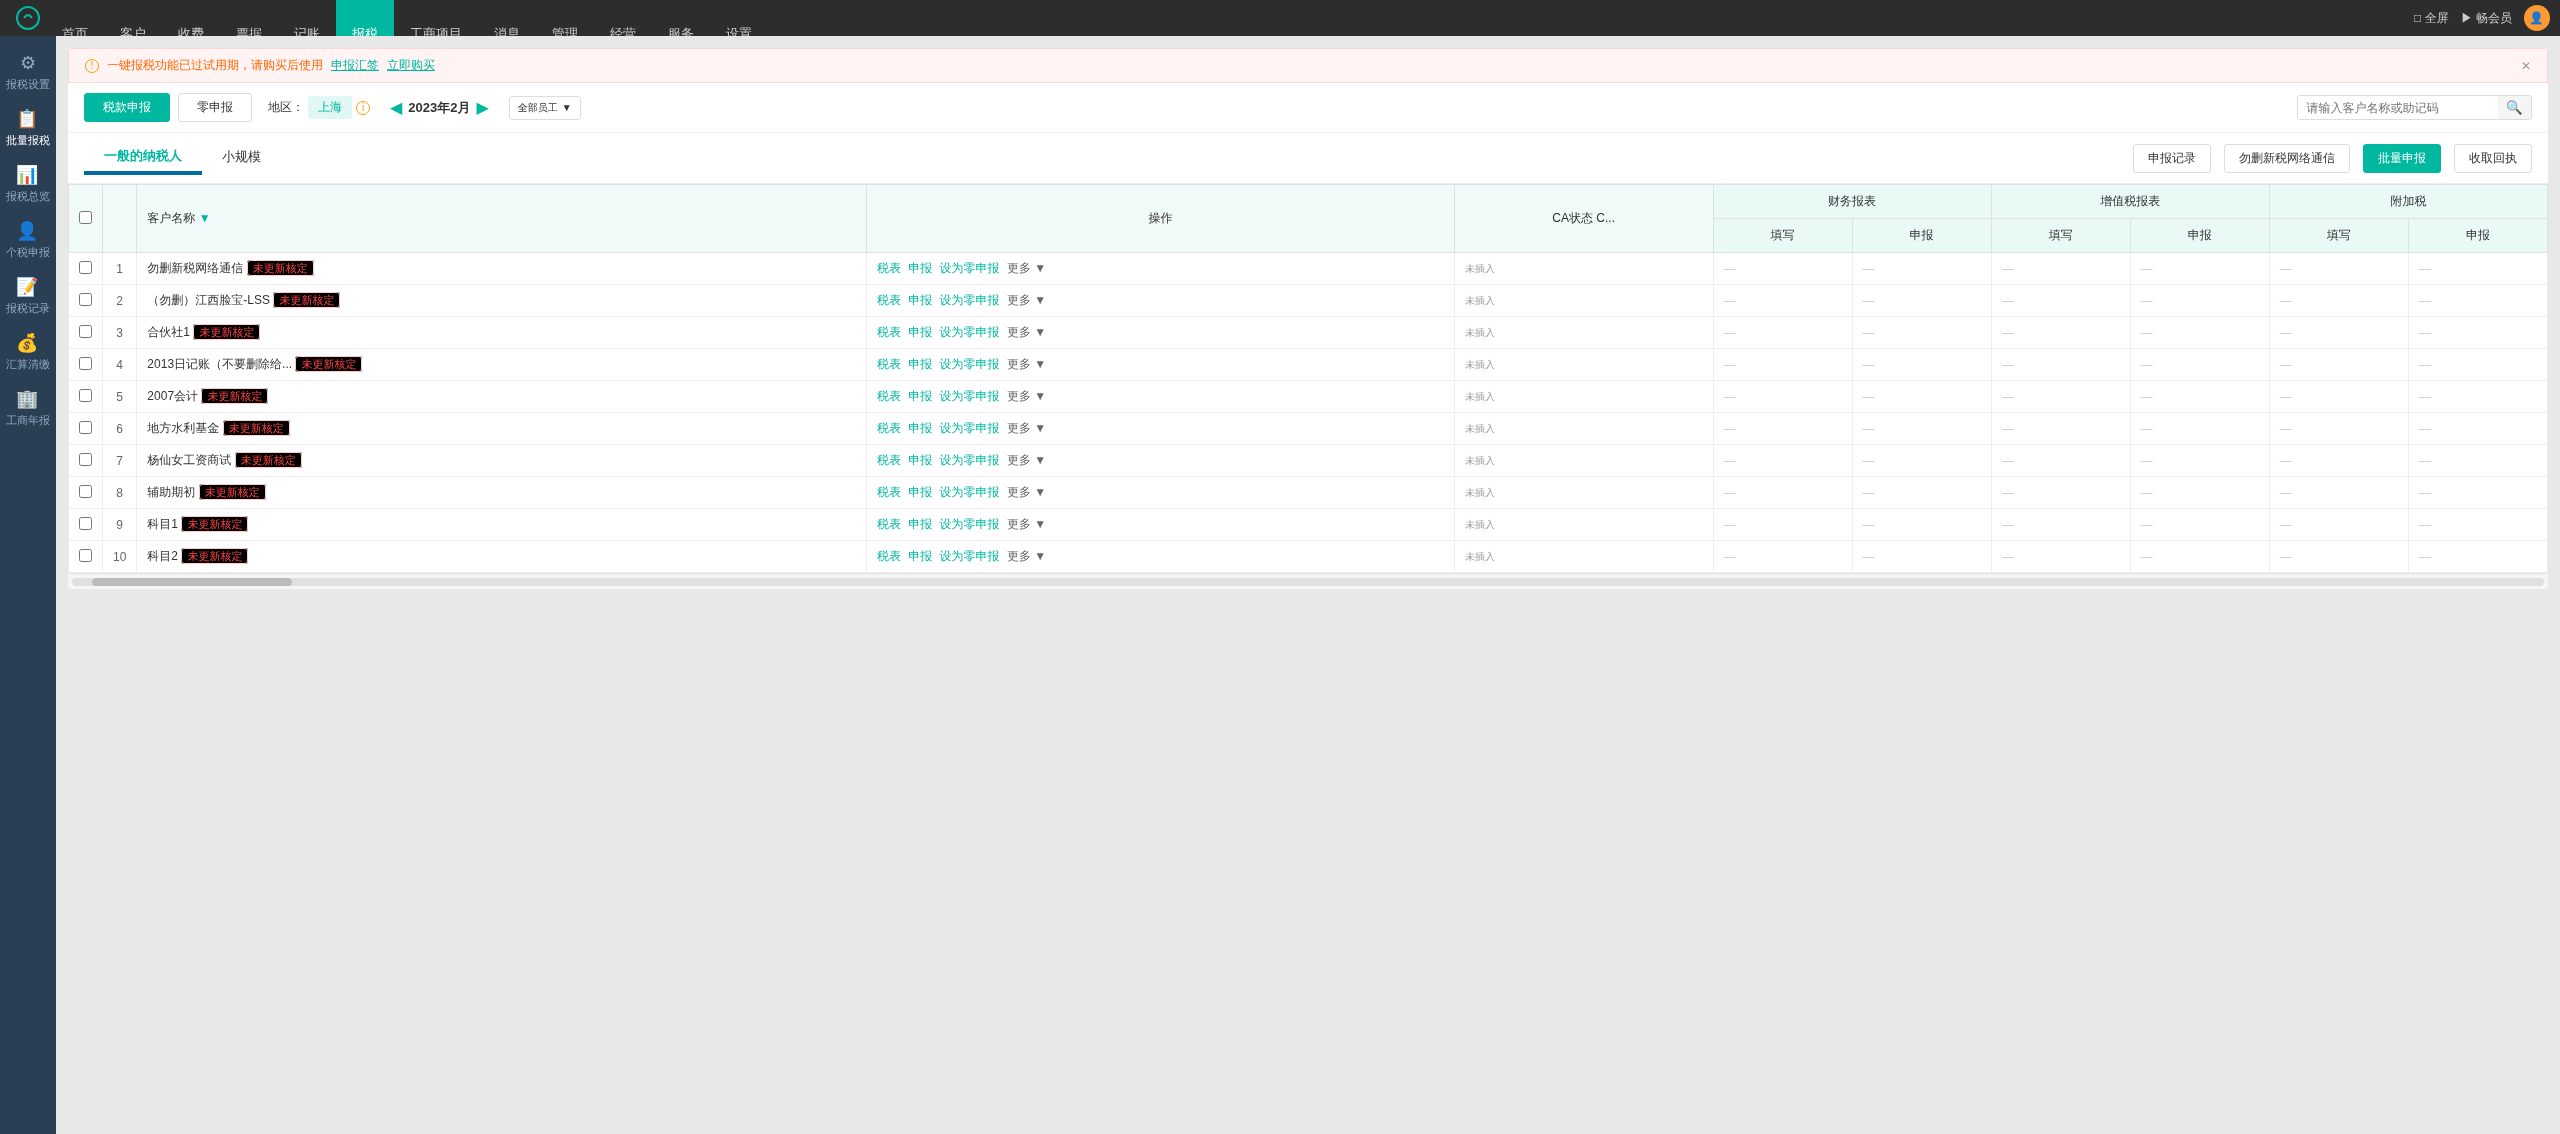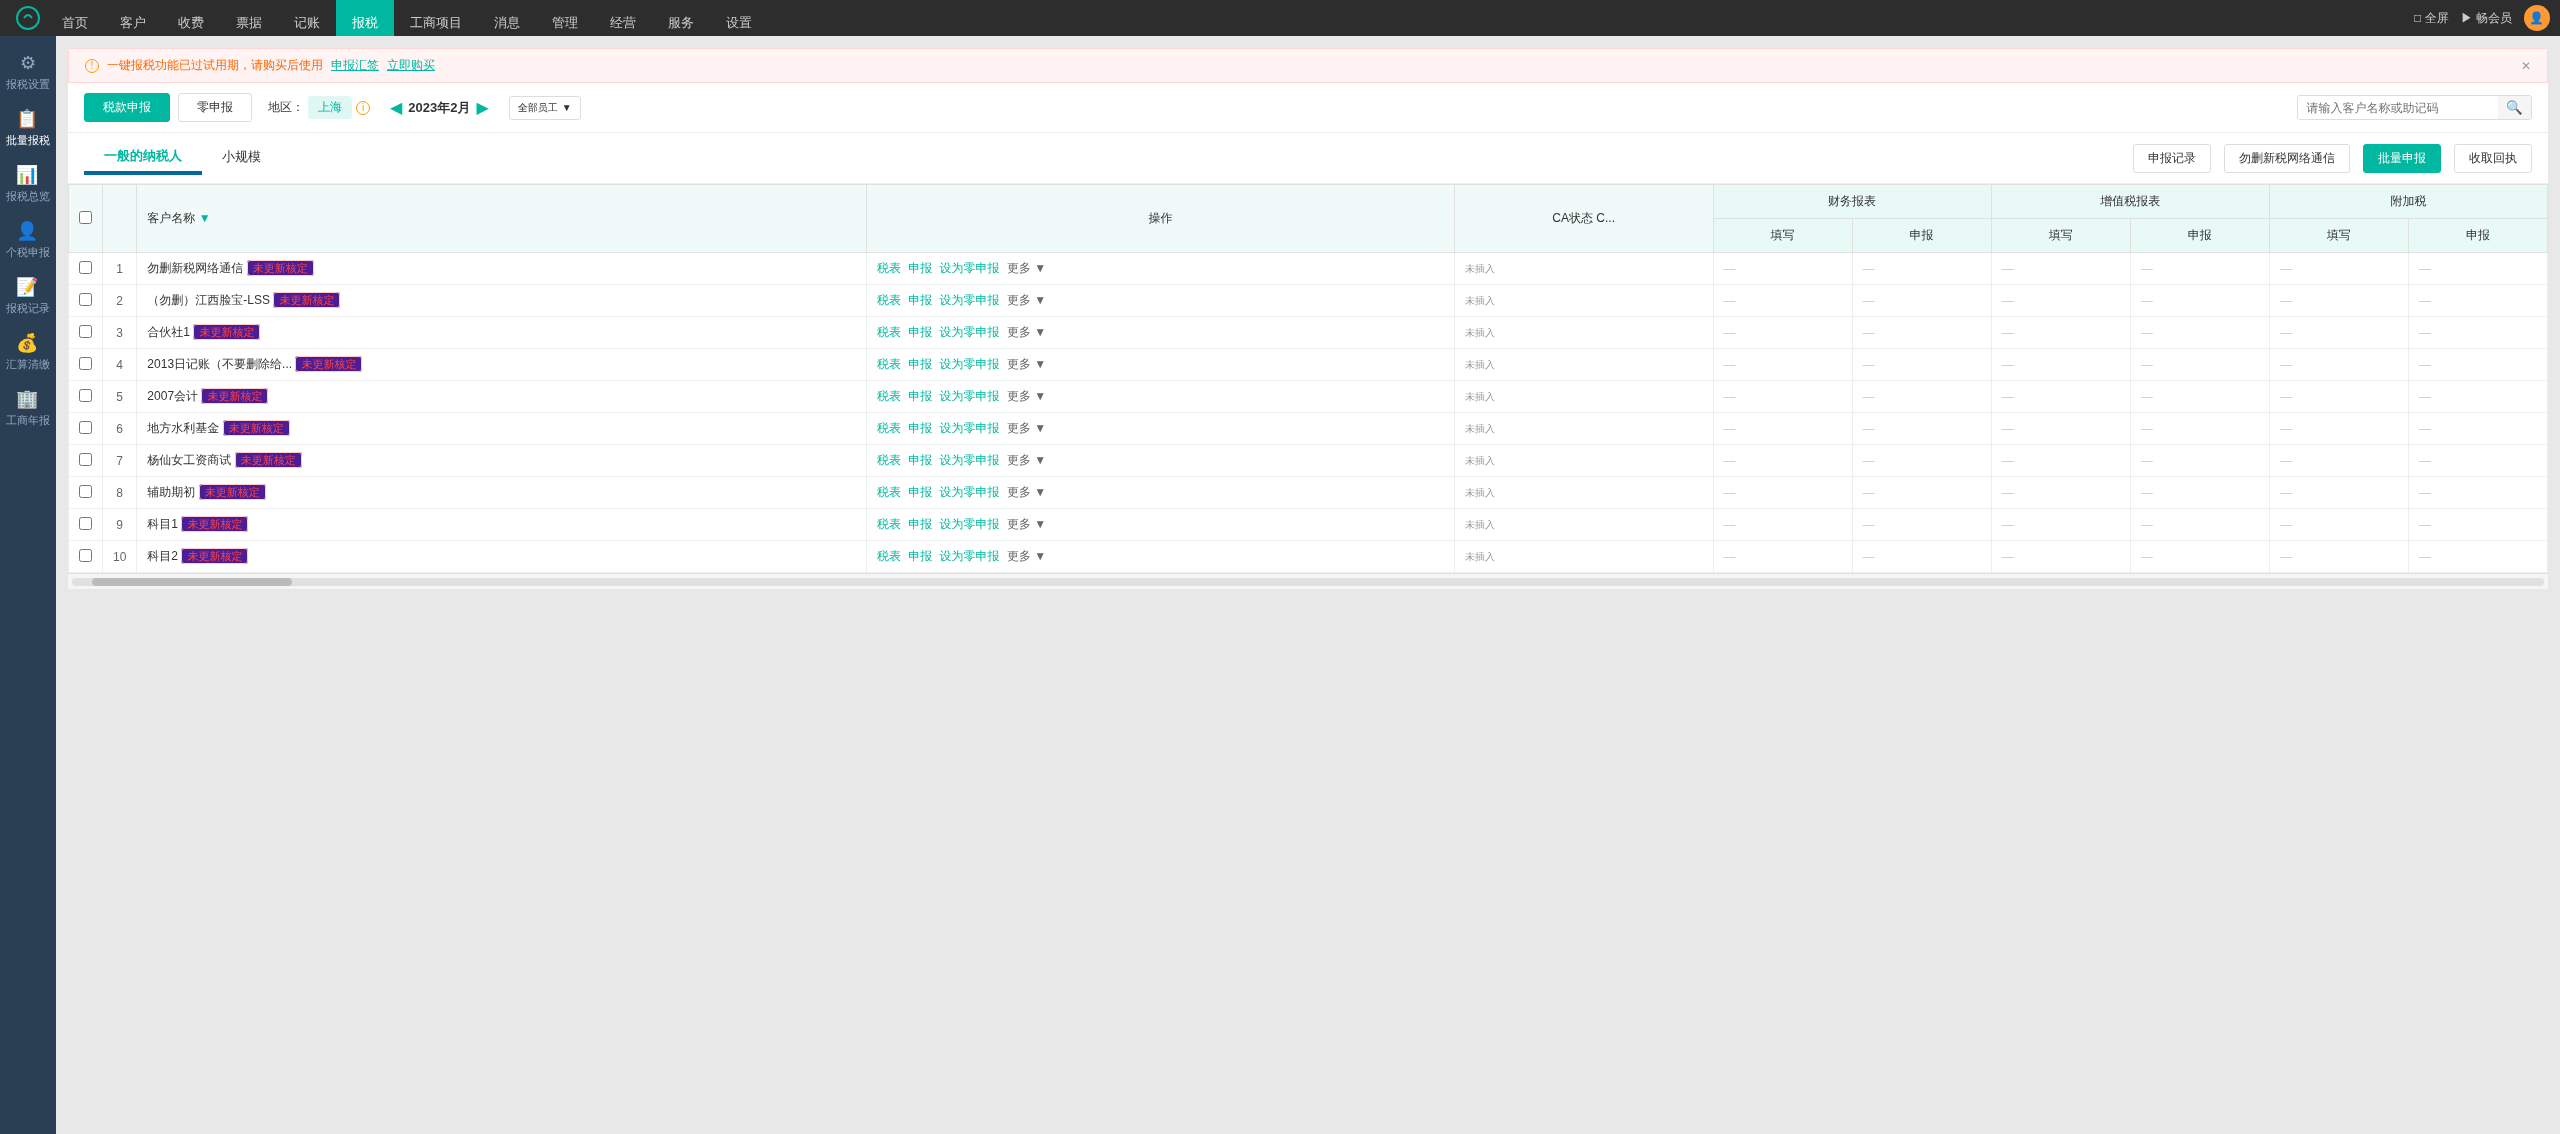--- a/index.html
+++ b/index.html
@@ -3,21 +3,21 @@
   <meta charset="utf-8">
   <style>
     * { margin: 0; padding: 0; box-sizing: border-box; }
     body { font-family: 'Microsoft YaHei', Arial, sans-serif; font-size: 12px; background: #f0f0f0; width: 2560px; height: 1134px; overflow: hidden; }
 
     
     .top-nav { background: #2d2d2d; height: 36px; display: flex; align-items: center; padding: 0 10px; }
     .top-nav-logo { width: 36px; height: 36px; display: flex; align-items: center; justify-content: center; }
     .top-nav-logo svg { width: 24px; height: 24px; }
     .top-nav-items { display: flex; align-items: center; height: 36px; }
-    .top-nav-item { color: #ccc; padding: 5px 16px; height: 36px; line-height: 36px; cursor: pointer; font-size: 13px; }
+    .top-nav-item { color: #ccc; padding: 16px 16px; height: 36px; line-height: 36px; cursor: pointer; font-size: 13px; }
     .top-nav-item.active { background: #00b8a0; color: #fff; }
     .top-nav-right { margin-left: auto; display: flex; align-items: center; gap: 12px; color: #ccc; font-size: 12px; }
     .top-nav-right span { cursor: pointer; }
 
     
     .layout { display: flex; height: calc(1134px - 36px); }
     .sidebar { width: 56px; background: #2a3f54; display: flex; flex-direction: column; align-items: center; padding-top: 8px; }
     .sidebar-item { width: 56px; display: flex; flex-direction: column; align-items: center; justify-content: center; padding: 8px 0; cursor: pointer; color: #8fa8c0; font-size: 11px; gap: 3px; }
     .sidebar-item.active { color: #fff; }
     .sidebar-item .icon { font-size: 18px; }
@@ -62,21 +62,21 @@
     
     .table-wrap { overflow-x: auto; background: #fff; }
     table { width: 100%; border-collapse: collapse; font-size: 12px; }
     thead tr { background: #f0faf8; }
     th { padding: 8px 10px; text-align: center; border: 1px solid #e0e0e0; color: #333; font-weight: normal; white-space: nowrap; }
     td { padding: 7px 10px; border: 1px solid #eee; color: #333; white-space: nowrap; }
     .th-light { background: #e8f9f6; }
     .col-check { width: 30px; text-align: center; }
     .col-num { width: 30px; text-align: center; color: #666; }
     .col-name { min-width: 160px; text-align: left; }
-    .status-badge { background: #4c1d95; color: #ff4444; border: 1px solid #ffcccc; border-radius: 3px; padding: 1px 5px; font-size: 11px; }
+    .status-badge { background: #000000; color: #ff4444; border: 1px solid #ffcccc; border-radius: 3px; padding: 1px 5px; font-size: 11px; }
     .op-link { color: #00b8a0; cursor: pointer; margin-right: 4px; }
     .op-more { color: #666; cursor: pointer; }
     .dash { color: #ccc; }
     .not-entered { color: #999; font-size: 10px; }
 
     
     .scrollbar-area { height: 16px; background: #f5f5f5; border-top: 1px solid #e0e0e0; display: flex; align-items: center; padding: 0 4px; }
     .scrollbar-track { flex: 1; height: 8px; background: #e0e0e0; border-radius: 4px; position: relative; }
     .scrollbar-thumb { width: 200px; height: 8px; background: #bbb; border-radius: 4px; position: absolute; left: 20px; }
     .sub-header { background: #e8f9f6; }

